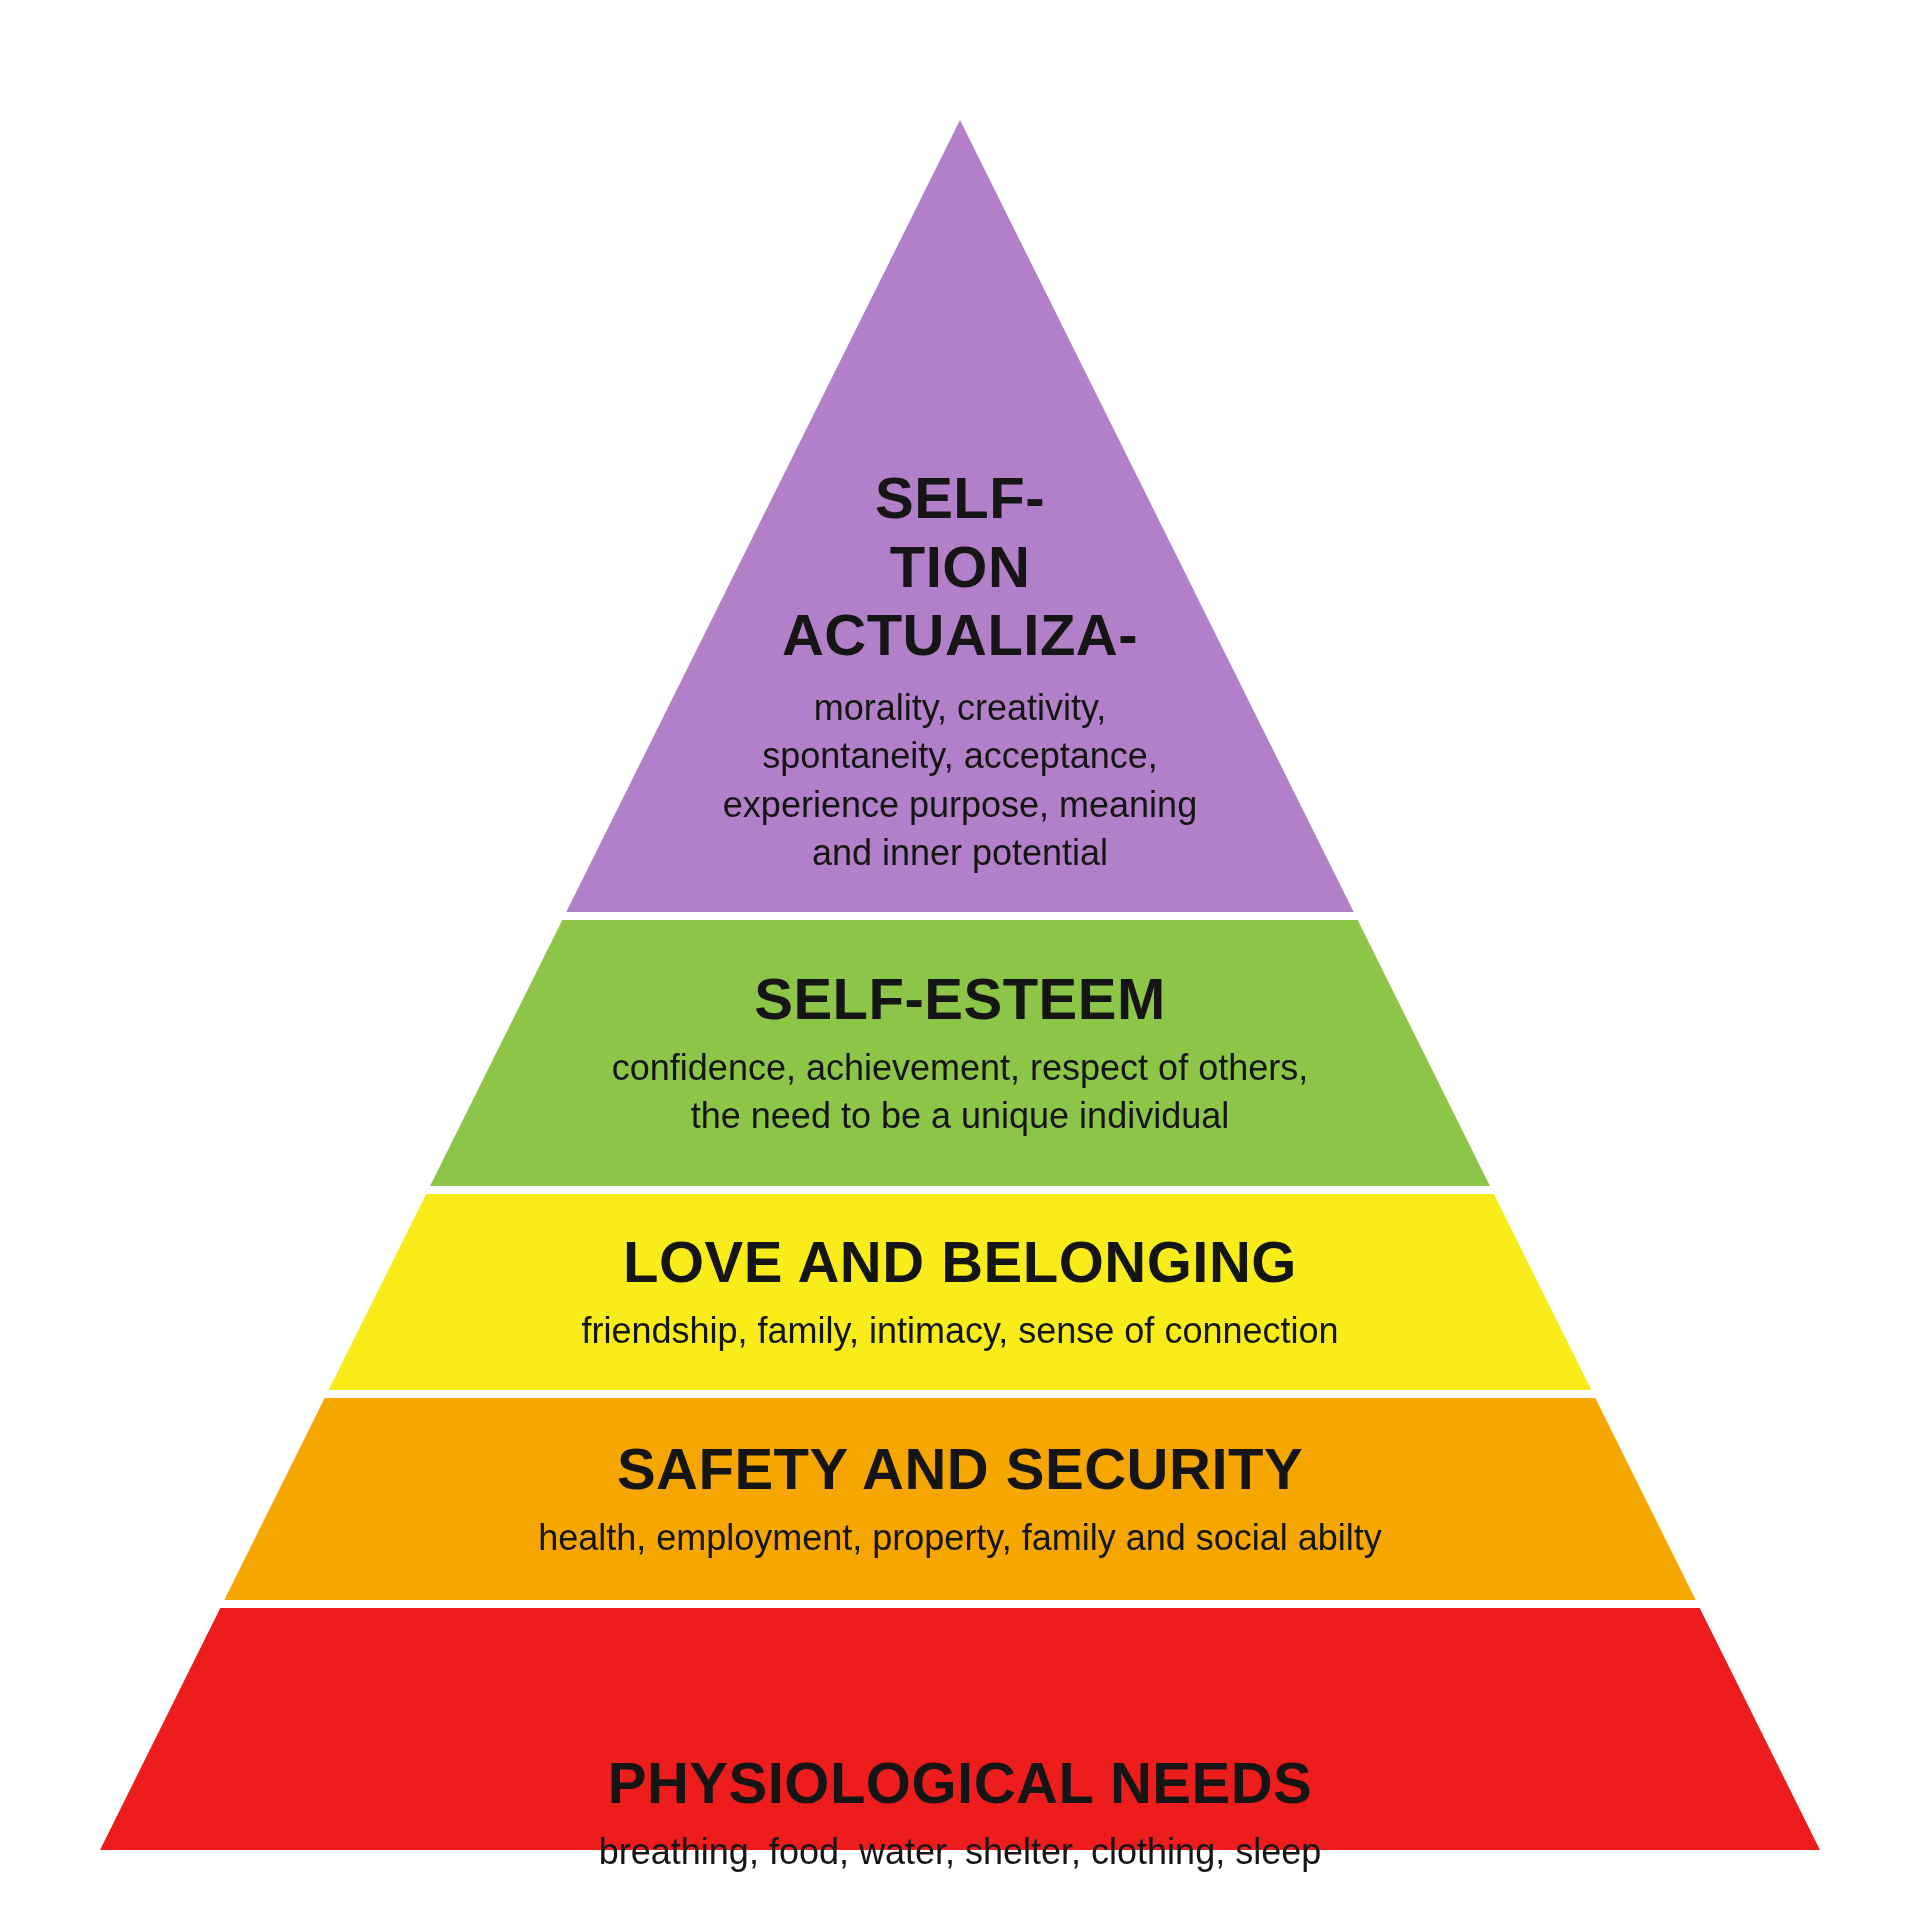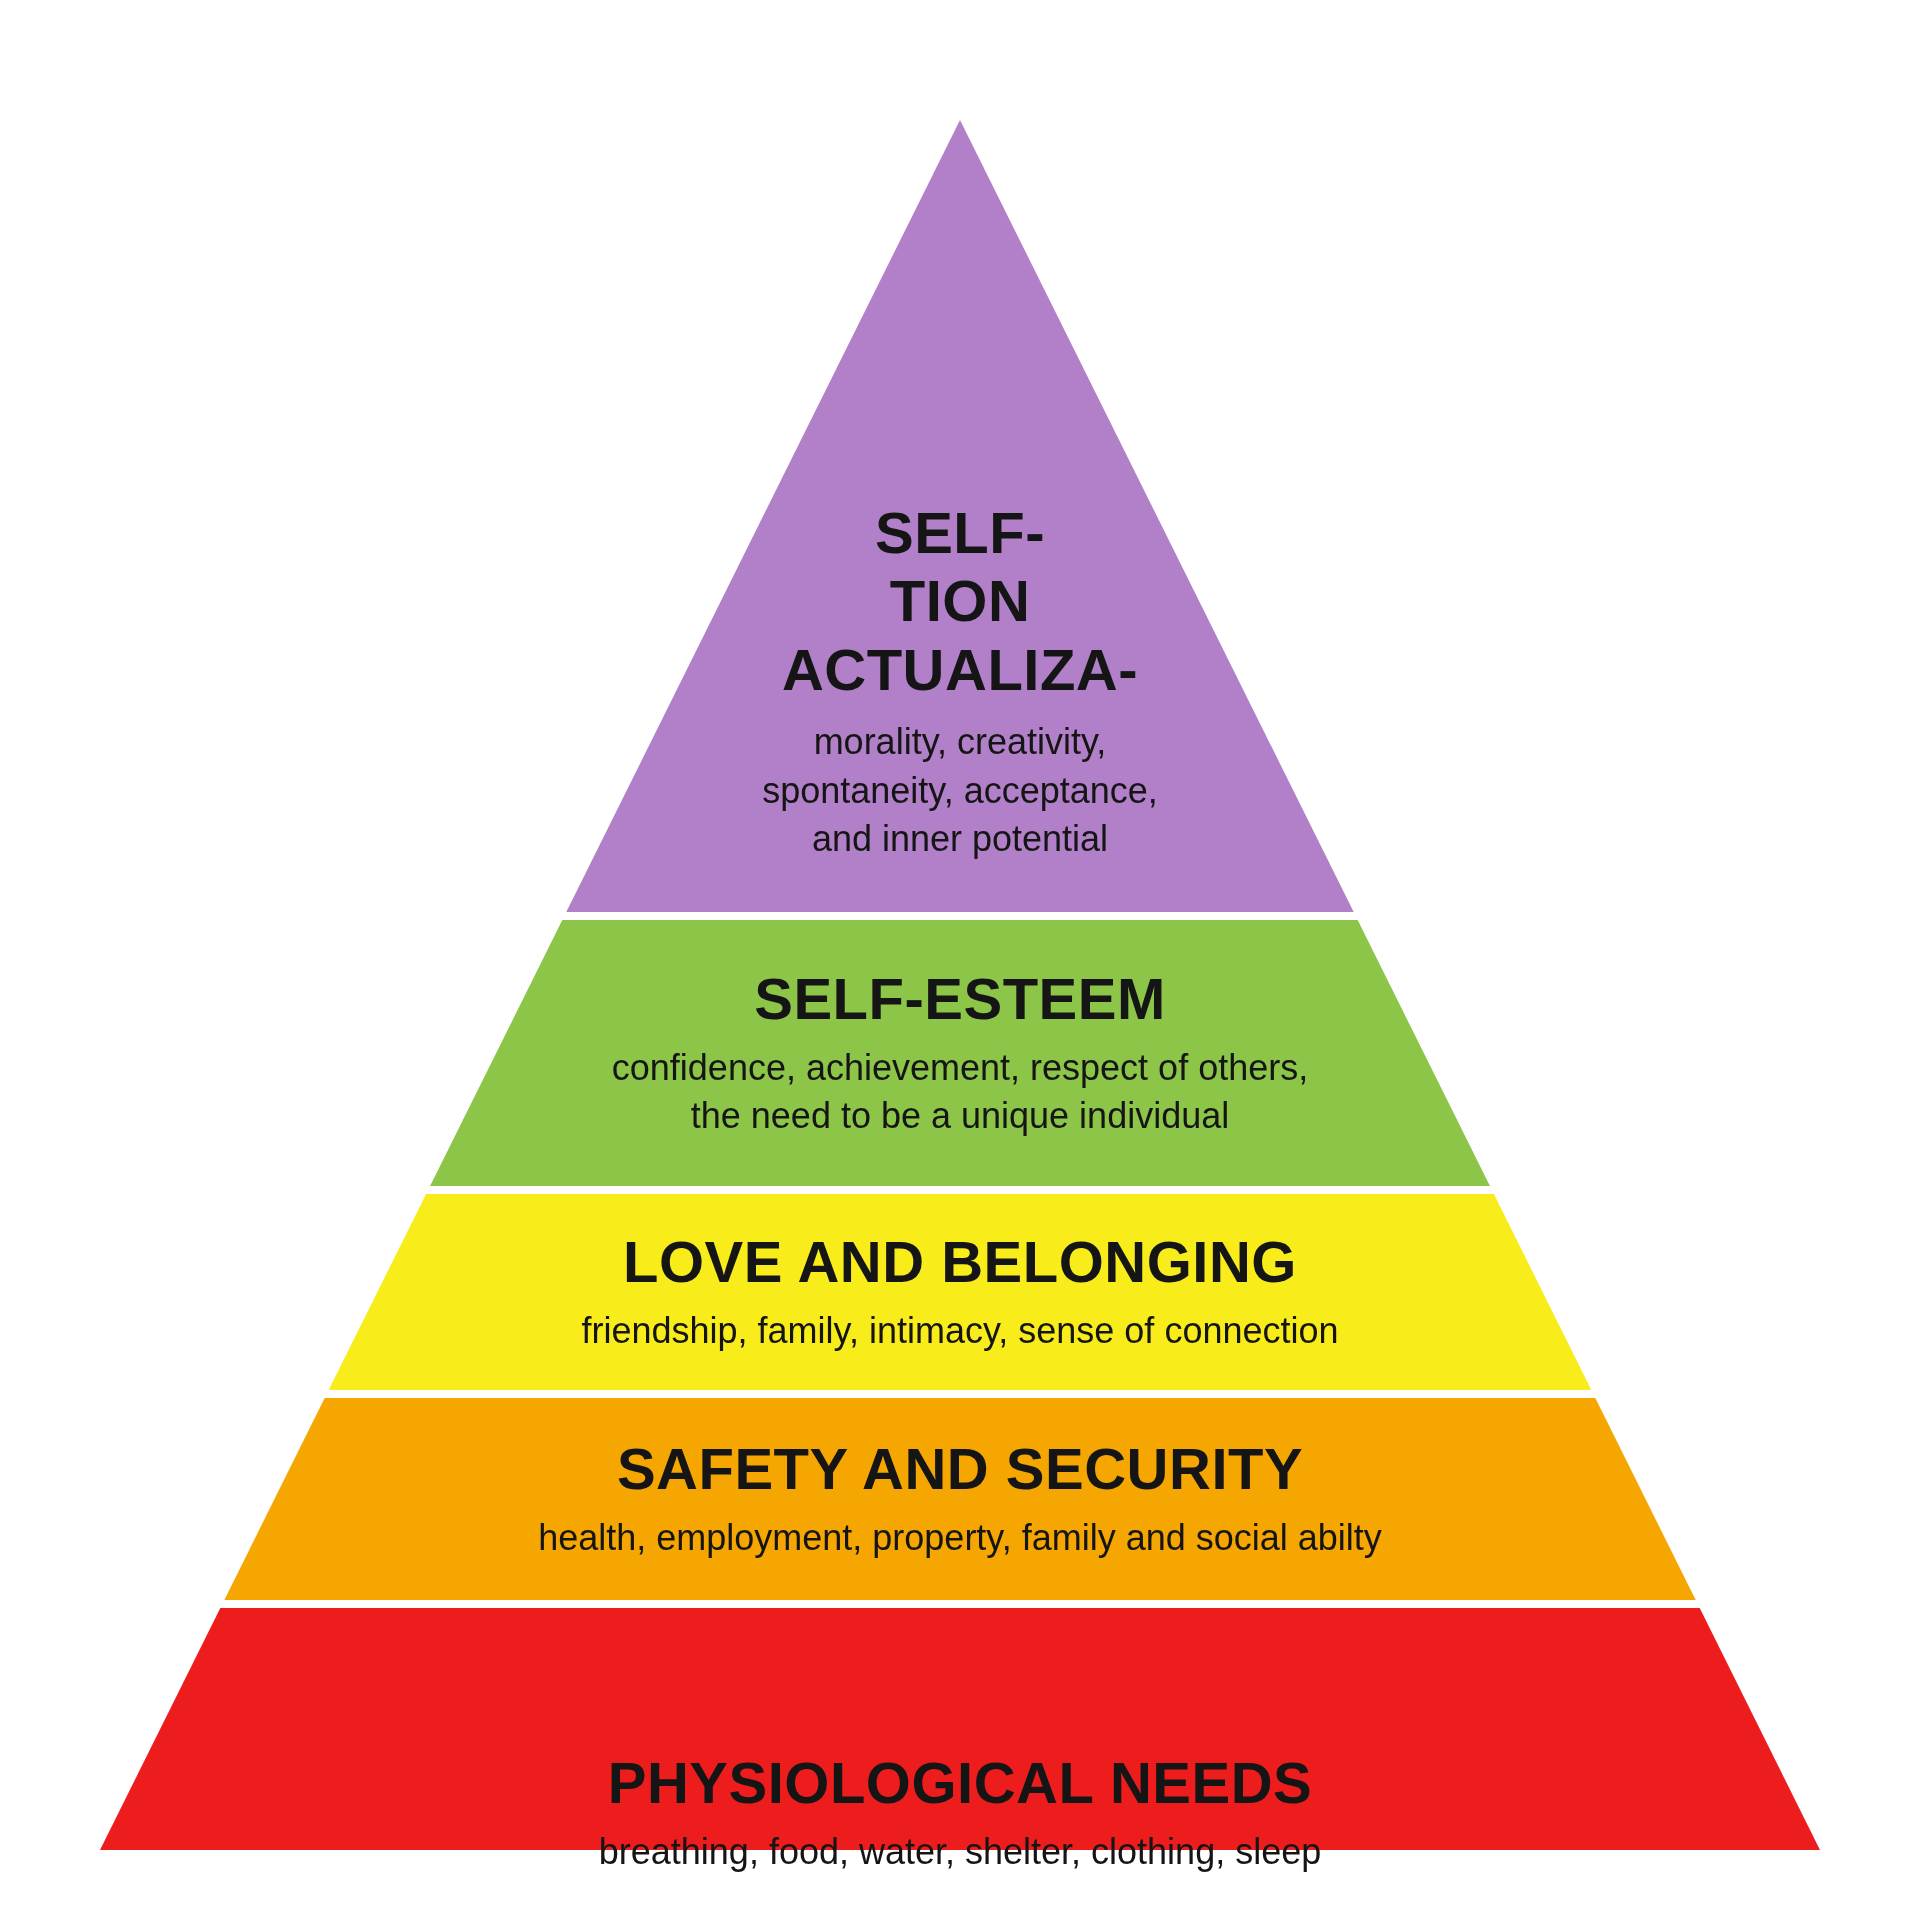--- a/index.html
+++ b/index.html
@@ -45,21 +45,21 @@
     position: absolute;
     left: 0;
     width: 100%;
     display: flex;
     flex-direction: column;
     align-items: center;
     justify-content: center;
     color: #151515;
     text-align: center;
   }
-  .row-1 { top: 0;      height: 792px; justify-content: flex-end; padding-bottom: 48px; }
+  .row-1 { top: 0;      height: 792px; justify-content: flex-end; padding-bottom: 34px; }
   .row-2 { top: 800px;  height: 266px; }
   .row-3 { top: 1074px; height: 196px; }
   .row-4 { top: 1278px; height: 202px; }
   .row-5 { top: 1572px; height: 242px; }
 
   .heading {
     font-weight: 700;
     font-size: 58px;
     line-height: 1.18;
     letter-spacing: 0.5px;
@@ -92,20 +92,21 @@
 
     <div class="label-row row-1">
       <div class="heading">
         <div>SELF-</div>
         <div>TION</div>
         <div>ACTUALIZA-</div>
       </div>
       <div class="desc">
         <div>morality, creativity,</div>
         <div>spontaneity, acceptance,</div>
+        <div>experience purpose, meaning</div>
         <div>and inner potential</div>
       </div>
     </div>
 
     <div class="label-row row-2">
       <div class="heading">
         <div>SELF-ESTEEM</div>
       </div>
       <div class="desc">
         <div>confidence, achievement, respect of others,</div>

